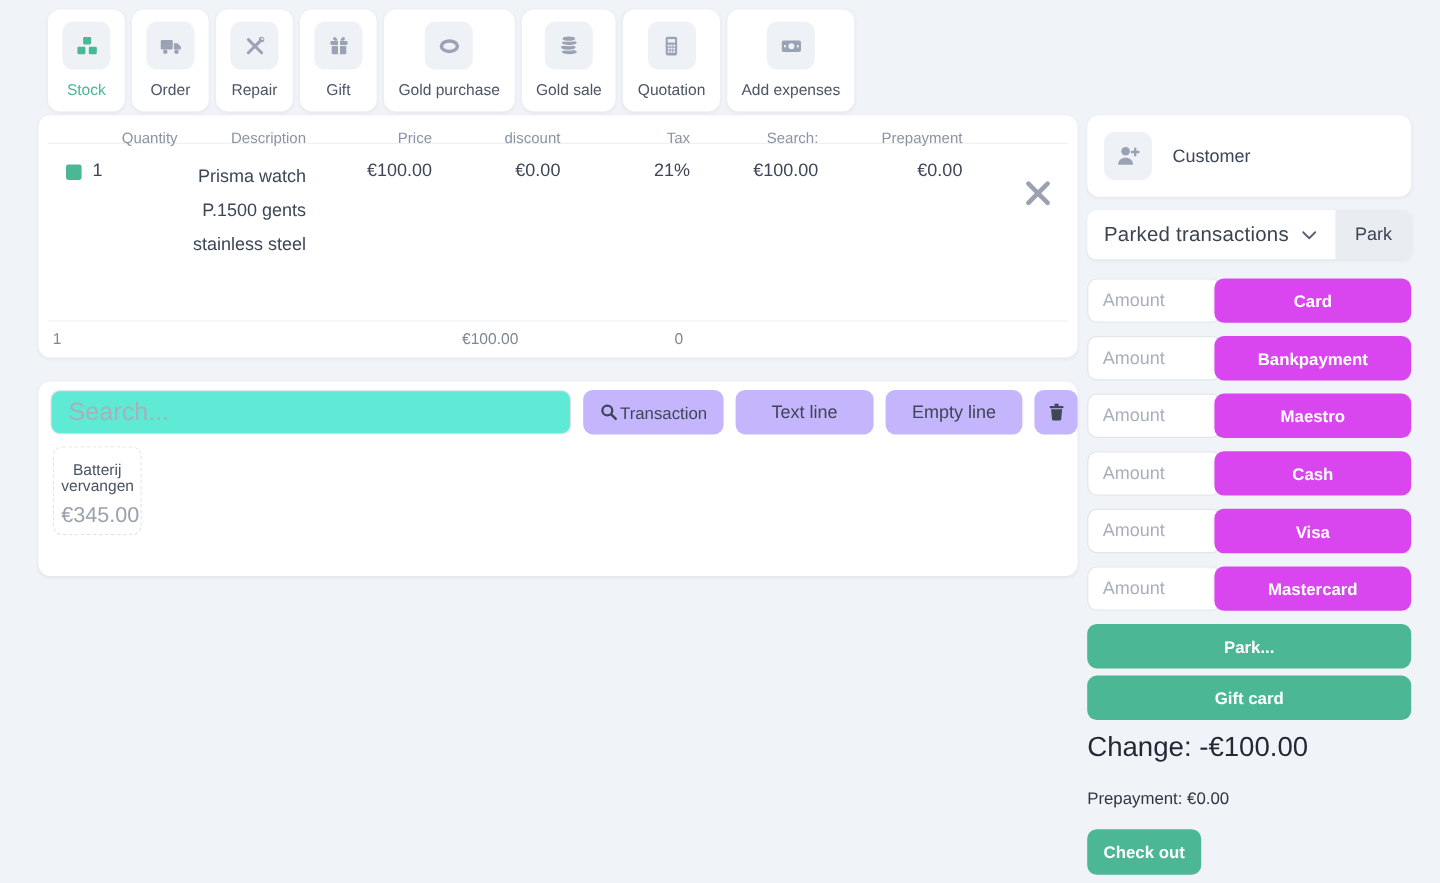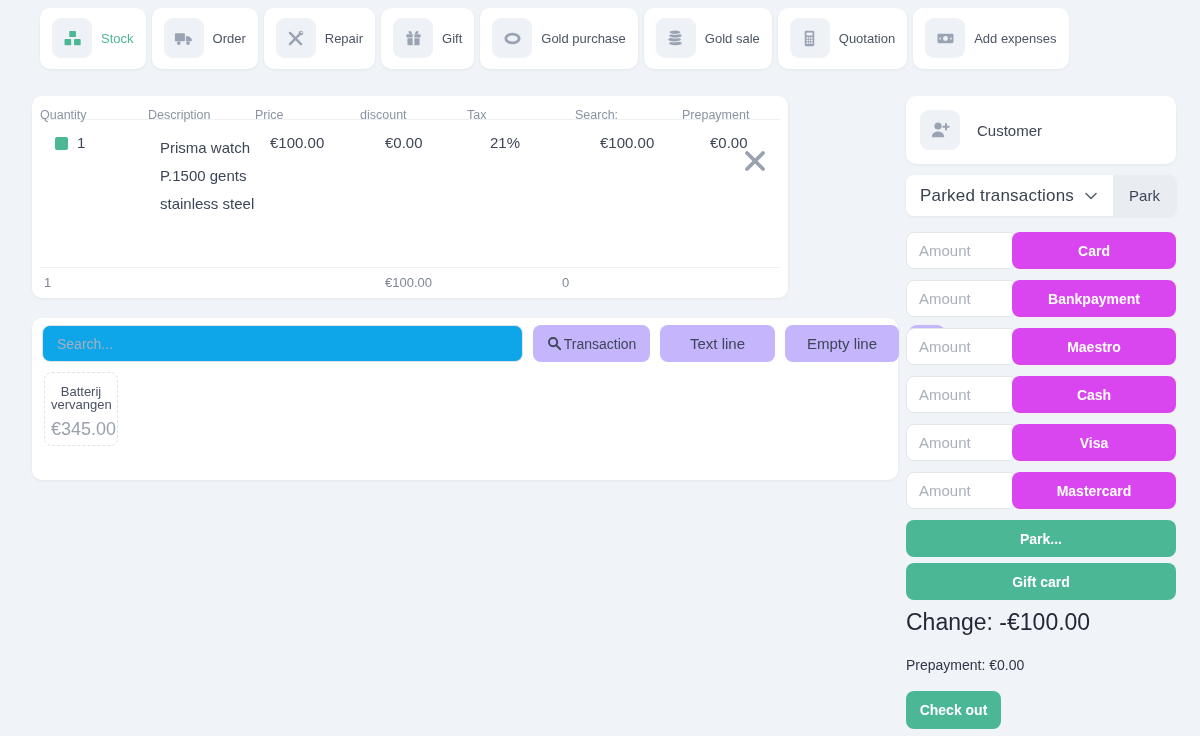--- a/index.html
+++ b/index.html
@@ -7,30 +7,30 @@
     width:1200px;height:736px;position:relative;overflow:hidden;
     background:#f0f3f7;
     font-family:"Liberation Sans", sans-serif;
     -webkit-font-smoothing:antialiased;
   }
   .shadow{box-shadow:0 1px 3px rgba(50,65,90,.07);}
   
   .toolbar{position:absolute;left:40px;top:8px;display:flex;gap:6px;}
   .tool-card{
     background:#fff;border-radius:10px;padding:10px 12px 11px;
-    display:flex;flex-direction:row;align-items:center;gap:9px;
+    display:flex;flex-direction:column;align-items:center;gap:9px;
     min-width:62px;cursor:pointer;border:none;
   }
   .icon-box{width:40px;height:40px;background:#eef1f6;border-radius:9px;
     display:flex;align-items:center;justify-content:center;}
   .tool-label{font-size:13px;color:#4c5565;white-space:nowrap;}
   .tool-card.active .tool-label{color:#4cb795;}
   
   .panel{position:absolute;background:#fff;border-radius:10px;}
-  #cart-panel{left:32px;top:96px;width:756px;height:202px;}
+  #cart-panel{left:32px;top:96px;width:866px;height:202px;text-align:right;}
   .cart-grid{display:grid;grid-template-columns:108px 107px 105px 107px 108px 107px 120px 1fr;
     padding:0 8px;box-sizing:border-box;}
   .cart-head{padding-top:12px;height:23px;color:#8b93a3;font-size:12.5px;}
   .hr{height:1px;background:#eef0f4;margin:0 8px;}
   .cart-row{padding-top:14px;font-size:15px;color:#3d4656;position:relative;}
   .c-qty{display:flex;align-items:flex-start;padding-left:15px;gap:9px;}
   .sq{width:13px;height:13px;background:#4cb795;border-radius:2px;margin-top:3px;flex:none;}
   .c-desc{padding-left:12px;line-height:28px;}
   .c-price{padding-left:15px;}
   .c-discount{padding-left:25px;}
@@ -41,23 +41,23 @@
     background:transparent;padding:0;cursor:pointer;display:flex;align-items:center;justify-content:center;}
   .cart-summary{position:absolute;left:8px;right:8px;bottom:0;height:30px;
     border-top:1px solid #eef0f4;font-size:13px;color:#7e8695;}
   .cart-summary span{position:absolute;line-height:30px;}
   .sum-qty{left:4px;}
   .sum-amount{left:345px;}
   .sum-count{left:522px;}
   
   #catalog-panel{left:32px;top:318px;width:866px;height:162px;}
   .search-row{display:flex;gap:10px;padding:7px 10px 0;}
-  .search-input{width:481px;height:37px;border:1px solid #dfe3ea;border-radius:8px;
-    padding:0 14px;font-size:14px;color:#3d4656;outline:none;box-sizing:border-box;
-    font-family:"Liberation Sans", sans-serif;background:#0ea5e9;flex:none;}
+  .search-input{width:434px;height:37px;border:1px solid #dfe3ea;border-radius:8px;
+    padding:0 14px;font-size:21px;color:#3d4656;outline:none;box-sizing:border-box;
+    font-family:"Liberation Sans", sans-serif;background:#5eead4;flex:none;}
   .search-input::placeholder{color:#a9b0bc;}
   .cat-btn{height:37px;background:#c4b5fd;border:none;border-radius:8px;
     font-size:15px;color:#3d4656;display:flex;align-items:center;justify-content:center;
     cursor:pointer;font-family:"Liberation Sans", sans-serif;flex:none;}
   .btn-transaction{width:117px;font-size:14px;gap:2px;}
   .btn-textline{width:115px;}
   .btn-emptyline{width:114px;}
   .btn-trash{width:36px;}
   .product-card{position:absolute;left:12px;top:54px;width:74px;height:74px;
     border:1px dashed #dfe3ea;border-radius:8px;background:#fff;box-sizing:border-box;

